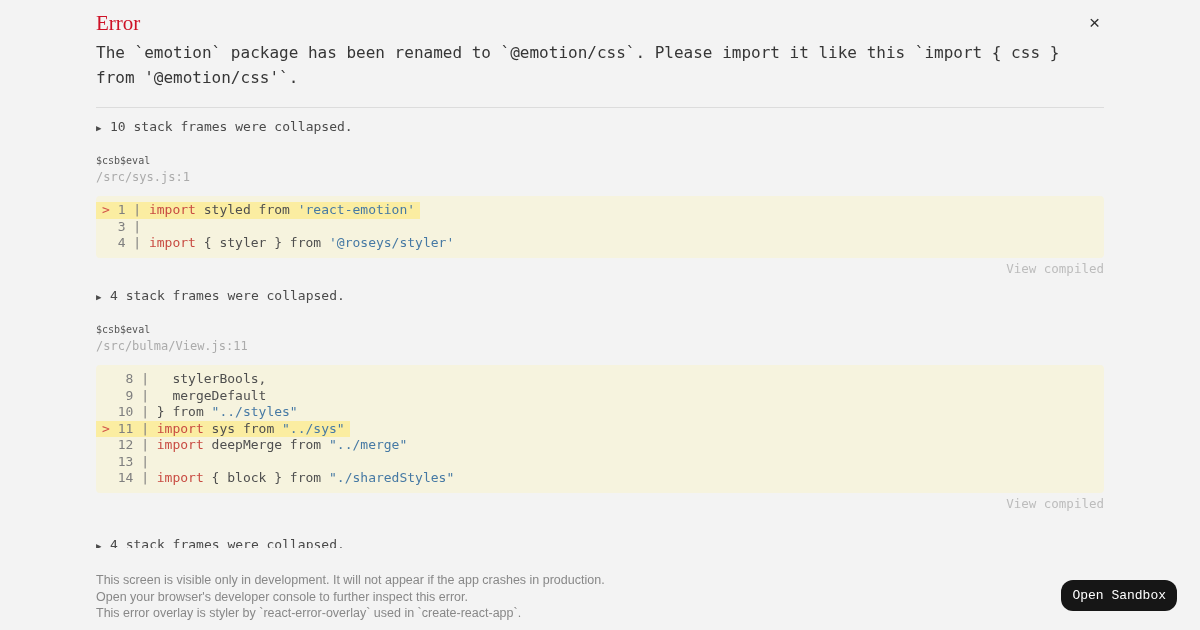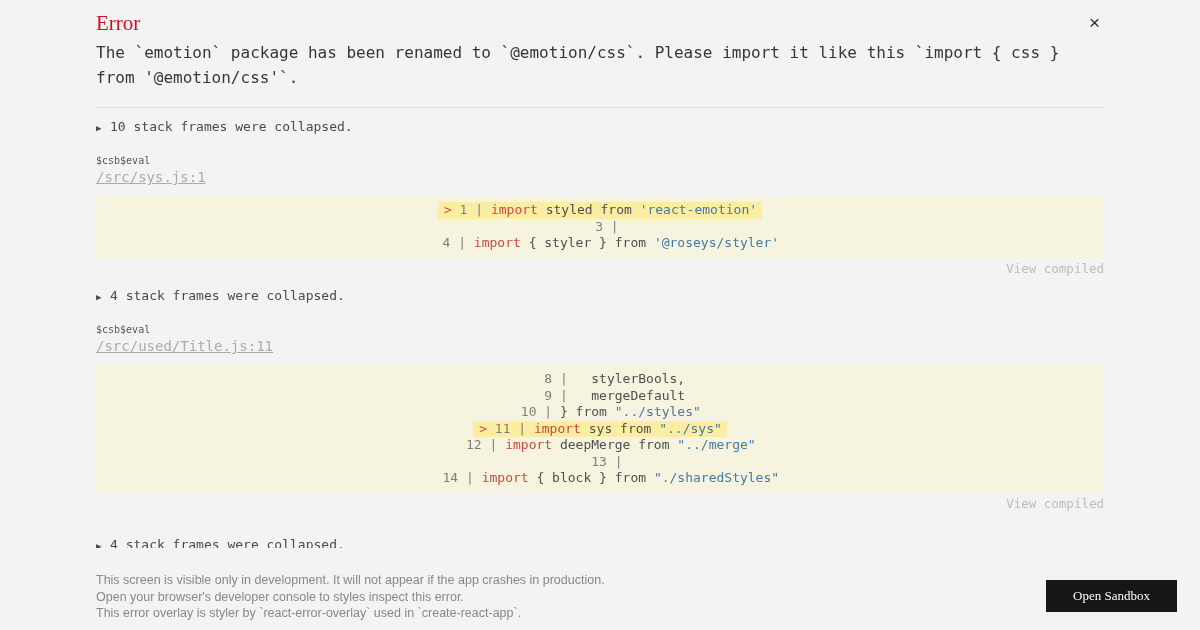--- a/index.html
+++ b/index.html
@@ -65,34 +65,32 @@
   }
   .frame-fn {
     margin-top: 16px;
     font-family: "DejaVu Sans Mono", monospace;
     font-size: 10px;
     line-height: 16.5px;
     color: var(--fn, #565656);
   }
   .frame-loc {
     font-family: "DejaVu Sans Mono", monospace;
-    font-size: 14px;
+    font-size: 12px;
     line-height: 16px;
     color: var(--path, #ababab);
-    text-decoration: underline;
   }
   .code-block {
     margin-top: 11px;
     background: var(--code-bg, #f6f3de);
     border-radius: 4px;
     padding: 6px 0;
     font-family: "DejaVu Sans Mono", monospace;
     font-size: 13px;
     line-height: 16.5px;
-    text-align: center;
   }
   .code-line { white-space: pre; }
   .row-inner { display: inline-block; padding-left: 6px; }
   .row-inner.hl {
     background: var(--code-hl, #fbeda1);
     padding-right: 5px;
   }
   .mk   { color: var(--marker, #d2544a); }
   .lnum { color: var(--lnum, #7f7f7f); }
   .tk-pl  { color: var(--code-plain, #4f4f4f); }
@@ -121,25 +119,25 @@
     font-size: 12.5px;
     line-height: 16.5px;
     color: var(--footer, #888888);
     font-family: "Liberation Sans", sans-serif;
   }
   .open-sandbox {
     position: absolute;
     top: 580px; right: 23px;
     background: var(--btn-bg, #161616);
     color: var(--btn-fg, #ffffff);
-    font-family: Liberation Serif, serif;
+    font-family: Liberation Mono, monospace;
     font-size: 13px;
     border: none;
-    border-radius: 0;
-    padding: 8px 27px;
+    border-radius: 12px;
+    padding: 8px 11px;
     cursor: pointer;
   }
 </style>
 </head>
 <body style="--bg: #f3f3f3; --title-red: #ce1126; --text-dark: #363636; --divider: #dcdcdc; --collapsed: #4a4a4a; --fn: #565656; --path: #ababab; --view: #bcbcbc; --code-bg: #f6f3de; --code-hl: #fbeda1; --lnum: #7f7f7f; --code-plain: #4f4f4f; --kw: #c84b42; --str: #4679a4; --marker: #d2544a; --footer: #888888; --btn-bg: #161616; --btn-fg: #ffffff; --close: #2f2f2f;">
 
 <div class="content">
 
   <h1 class="overlay-title">Error</h1>
   <button class="close-btn">×</button>
@@ -157,21 +155,21 @@
       <div class="code-line"><span class="row-inner hl"><span class="mk">&gt; </span><span class="lnum">1 | </span><span class="tk-kw">import</span><span class="tk-pl"> styled from </span><span class="tk-str">'react-emotion'</span></span></div>
       <div class="code-line"><span class="row-inner"><span class="mk">  </span><span class="lnum">3 | </span></span></div>
       <div class="code-line"><span class="row-inner"><span class="mk">  </span><span class="lnum">4 | </span><span class="tk-kw">import</span><span class="tk-pl"> { styler } from </span><span class="tk-str">'@roseys/styler'</span></span></div>
     </div>
 
   <div class="view-compiled">View compiled</div>
 
   <div class="collapsed-line"><span class="arrow">▶</span><span>4 stack frames were collapsed.</span></div>
 
   <div class="frame-fn">$csb$eval</div>
-  <div class="frame-loc">/src/used/Title.js:11</div>
+  <div class="frame-loc">/src/bulma/View.js:11</div>
 
   <div class="code-block">
       <div class="code-line"><span class="row-inner"><span class="mk">  </span><span class="lnum"> 8 | </span><span class="tk-pl">  stylerBools,</span></span></div>
       <div class="code-line"><span class="row-inner"><span class="mk">  </span><span class="lnum"> 9 | </span><span class="tk-pl">  mergeDefault</span></span></div>
       <div class="code-line"><span class="row-inner"><span class="mk">  </span><span class="lnum">10 | </span><span class="tk-pl">} from </span><span class="tk-str">"../styles"</span></span></div>
       <div class="code-line"><span class="row-inner hl"><span class="mk">&gt; </span><span class="lnum">11 | </span><span class="tk-kw">import</span><span class="tk-pl"> sys from </span><span class="tk-str">"../sys"</span></span></div>
       <div class="code-line"><span class="row-inner"><span class="mk">  </span><span class="lnum">12 | </span><span class="tk-kw">import</span><span class="tk-pl"> deepMerge from </span><span class="tk-str">"../merge"</span></span></div>
       <div class="code-line"><span class="row-inner"><span class="mk">  </span><span class="lnum">13 | </span></span></div>
       <div class="code-line"><span class="row-inner"><span class="mk">  </span><span class="lnum">14 | </span><span class="tk-kw">import</span><span class="tk-pl"> { block } from </span><span class="tk-str">"./sharedStyles"</span></span></div>
     </div>
@@ -179,17 +177,17 @@
   <div class="view-compiled">View compiled</div>
 
   <div class="truncated-line">
     <div class="collapsed-line" style="margin-top:0"><span class="arrow">▶</span><span>4 stack frames were collapsed.</span></div>
   </div>
 
 </div>
 
 <div class="footer">
   <div class="footer-note">This screen is visible only in development. It will not appear if the app crashes in production.</div>
-  <div class="footer-note">Open your browser's developer console to styles inspect this error.</div>
+  <div class="footer-note">Open your browser's developer console to further inspect this error.</div>
   <div class="footer-note">This error overlay is styler by `react-error-overlay` used in `create-react-app`.</div>
 </div>
 
 <button class="open-sandbox">Open Sandbox</button>
 
 </body></html>

